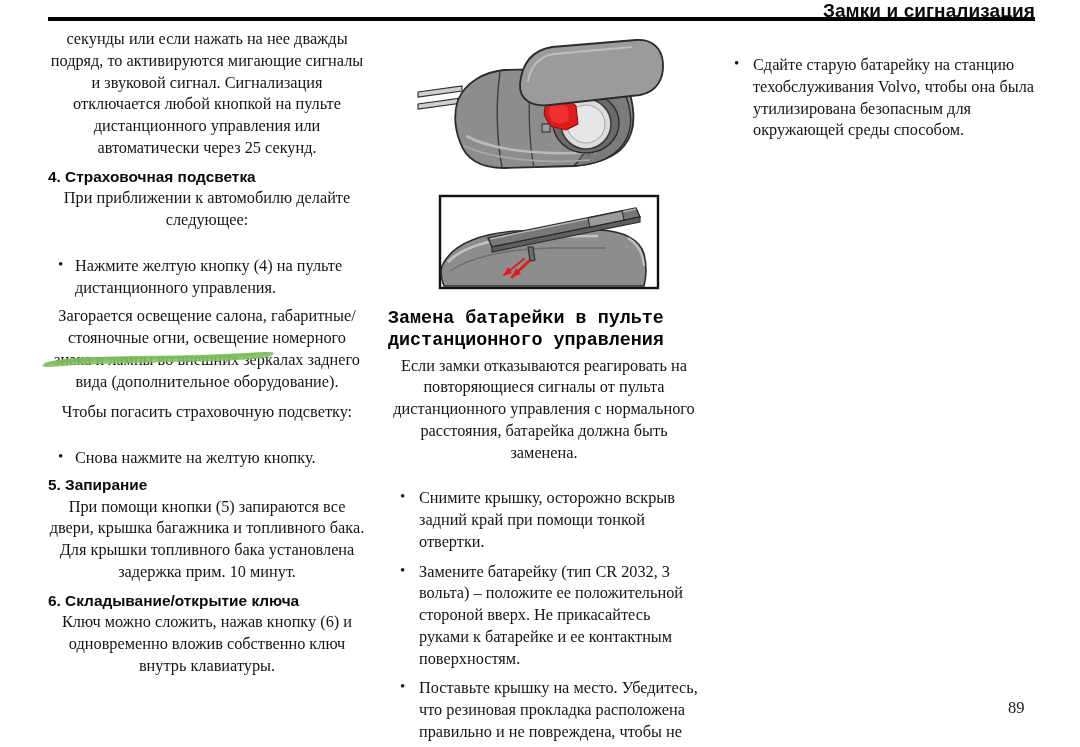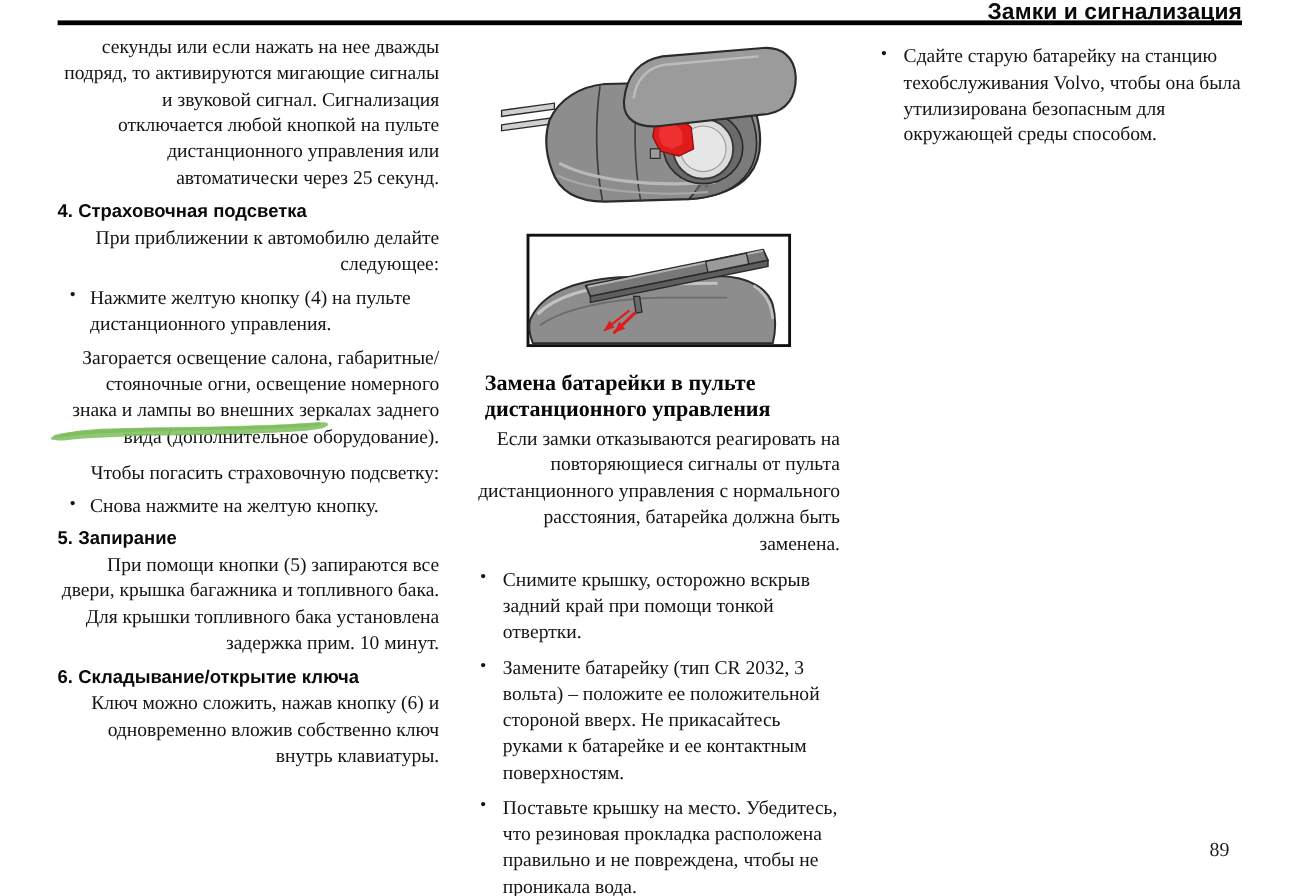--- a/index.html
+++ b/index.html
@@ -49,45 +49,45 @@
     top: 28px;
   }
   .col-left  { left: 48px;  width: 318px; }
   .col-mid   { left: 388px; width: 312px; }
   .col-right { left: 722px; width: 313px; }
 
   p.body, p.lead {
     margin: 0 0 9px 0;
     font-size: 16.3px;
     line-height: 1.335;
-    text-align: right;
+    text-align: center;
     color: #141414;
     font-family: Liberation Serif, serif;
   }
   p.tight { margin-bottom: 2px; }
 
   h3.sec {
     margin: 1px 0 1px 0;
     font-family: "Liberation Sans", "DejaVu Sans", sans-serif;
     font-weight: bold;
     font-size: 15.4px;
     line-height: 1.22;
     color: #0a0a0a;
   }
   h2.head {
-    margin: 0 0 2px 16px;
-    font-family: Liberation Serif, serif;
+    margin: 0 0 2px 0;
+    font-family: Liberation Mono, monospace;
     font-weight: bold;
     font-size: 18.4px;
     line-height: 1.21;
     color: #060606;
   }
 
   ul.bullets {
-    margin: 6px 0 7px 0;
+    margin: 24px 0 7px 0;
     padding: 0;
     list-style: none;
   }
   ul.bullets > li {
     position: relative;
     padding-left: 27px;
     margin-bottom: 8px;
     font-size: 16.3px;
     line-height: 1.335;
     color: #141414;

